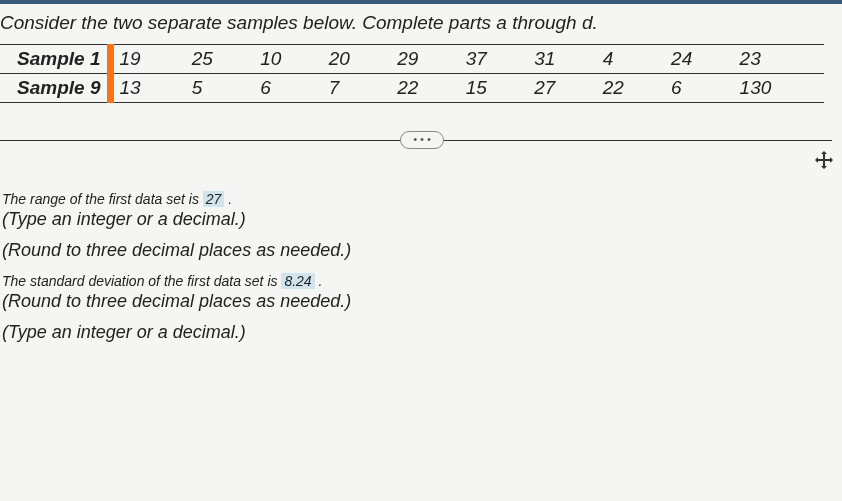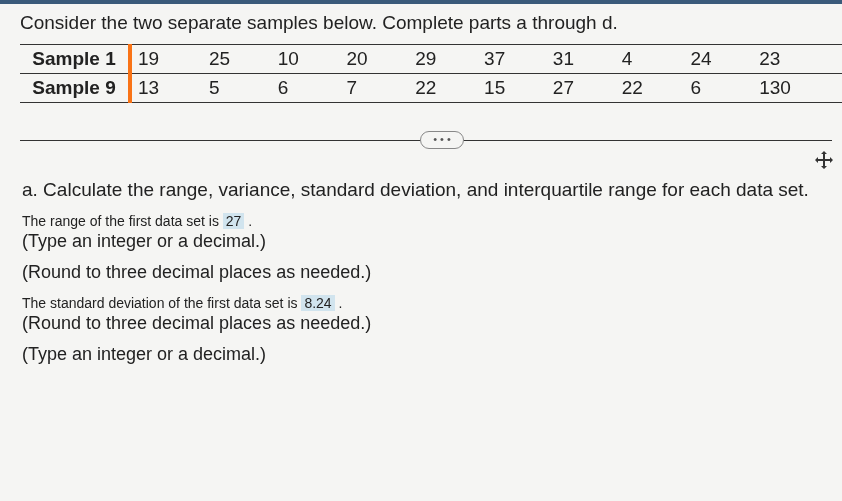--- a/index.html
+++ b/index.html
@@ -7,22 +7,23 @@
     font-family: Arial, Helvetica, sans-serif;
     font-size: 18px;
     color: #222;
     background: #f5f5f3;
     width: 842px;
     height: 501px;
     overflow: hidden;
     position: relative;
   }
   .page {
-    padding: 8px 0 0 20px;
+    padding: 8px 0 0 0;
     position: relative;
+    font-style: italic;
   }
   .topbar {
     height: 4px;
     background: #3a5a7a;
     position: absolute;
     top: 0; left: 0; right: 0;
   }
   .question {
     padding: 4px 6px 8px 0;
     font-size: 19px;
@@ -32,23 +33,23 @@
     width: 824px;
     margin: 2px 0 0 0;
   }
   table.samples td {
     padding: 3px 6px;
     text-align: left;
     font-size: 19px;
     border: none;
   }
   table.samples td.label {
-    text-align: center;
+    text-align: right;
     font-weight: bold;
-    border-right: 4px solid #f97316;
+    border-right: 7px solid #f97316;
     width: 110px;
     padding-left: 6px;
   }
   table.samples tr.r1 td { border-top: 1px solid #333; border-bottom: 1px solid #333; }
   table.samples tr.r2 td { border-bottom: 1px solid #333; }
   .divider-wrap {
     margin-top: 28px;
     position: relative;
     height: 20px;
   }
@@ -138,21 +139,20 @@
     <div class="dots">• • •</div>
   </div>
 
   <div class="move-icon">
     <svg viewBox="0 0 20 20" width="20" height="20">
       <path d="M10 1 L13 4 L11 4 L11 9 L16 9 L16 7 L19 10 L16 13 L16 11 L11 11 L11 16 L13 16 L10 19 L7 16 L9 16 L9 11 L4 11 L4 13 L1 10 L4 7 L4 9 L9 9 L9 4 L7 4 Z" fill="#333"></path>
     </svg>
   </div>
 
   <div class="content">
-    <div class="part">a. Calculate the range, variance, standard deviation, and interquartile range for each data set.</div>
 
     <div class="stmt">
       <span>The range of the first data set is </span><span class="hl">27</span><span> .</span>
     </div>
     <div class="hint">(Type an integer or a decimal.)</div>
 
     <div class="hint">(Round to three decimal places as needed.)</div>
 
     <div class="stmt">
       <span>The standard deviation of the first data set is </span><span class="hl">8.24</span><span> .</span>

